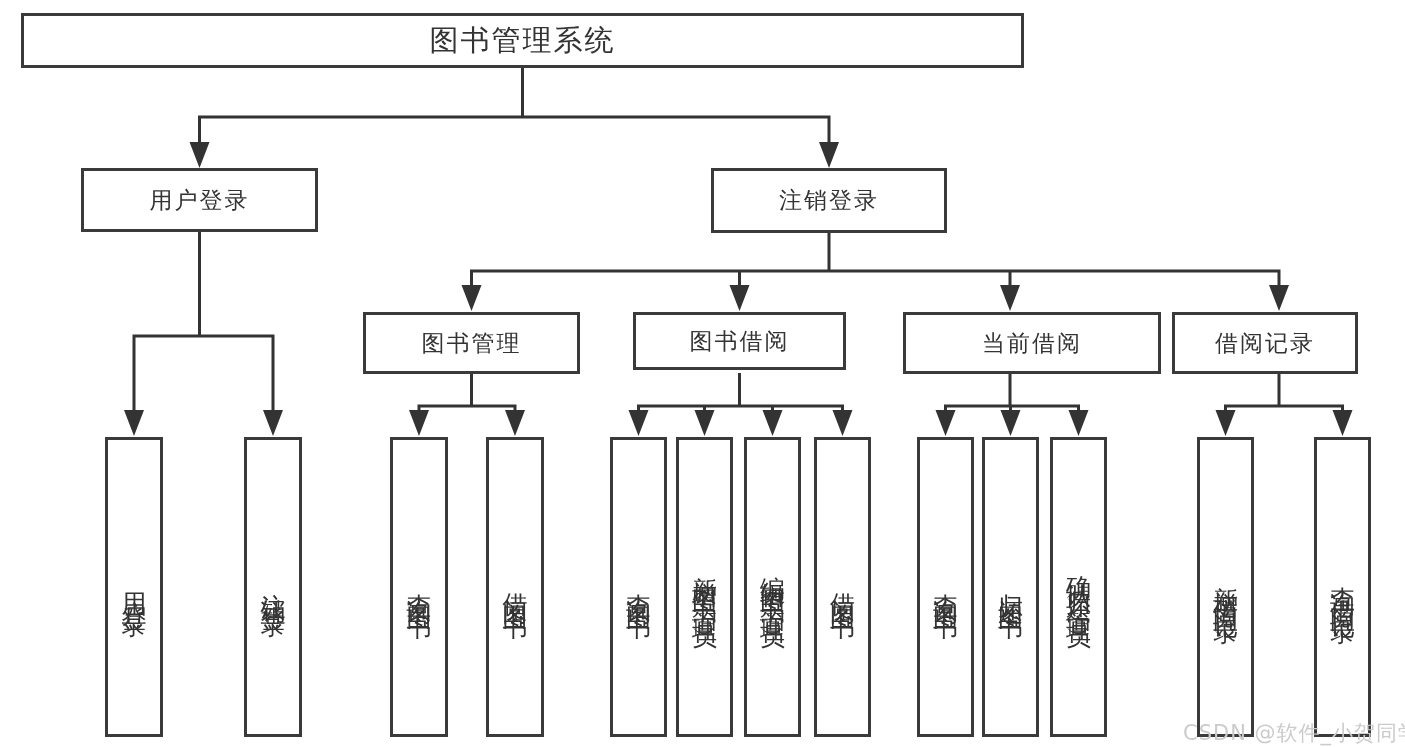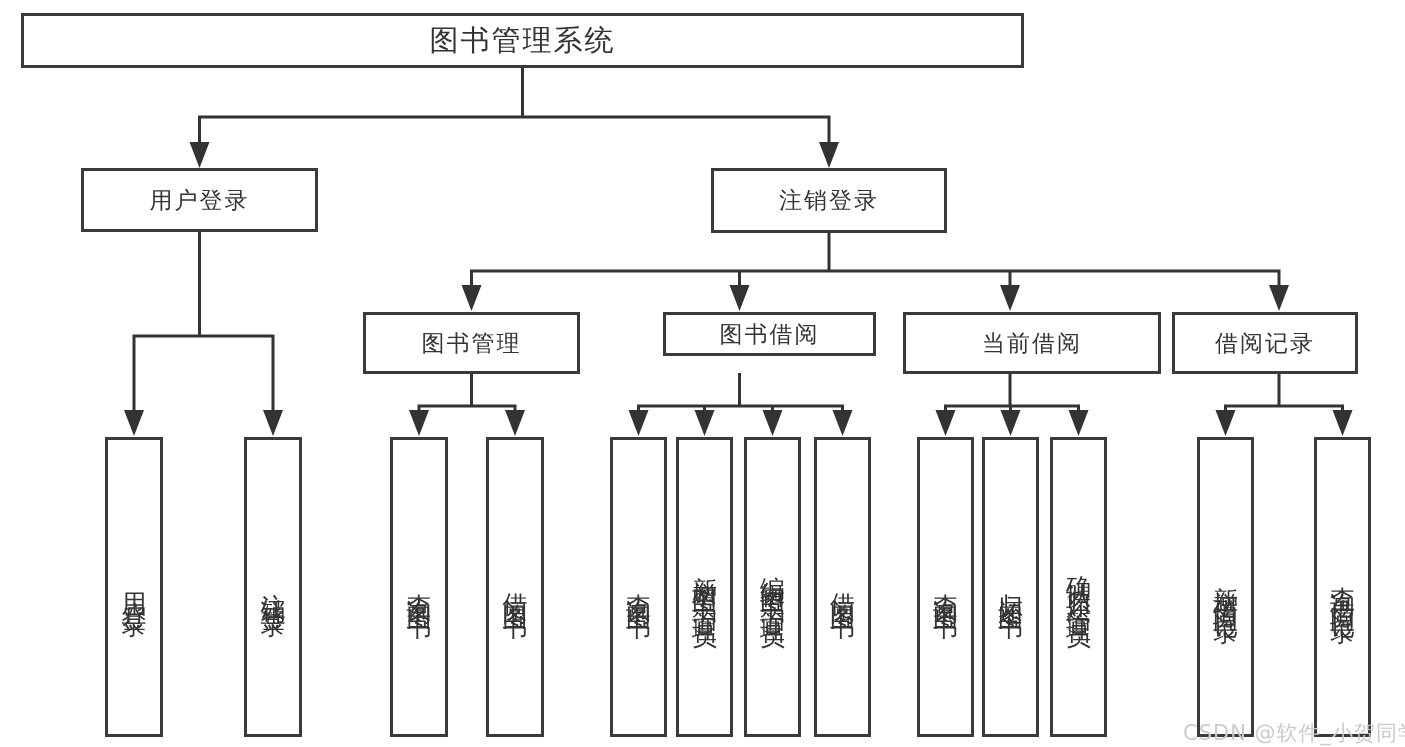--- a/index.html
+++ b/index.html
@@ -85,21 +85,21 @@
          M1215.5 410 L1235.5 410 L1225.5 436 Z
          M1332.5 410 L1352.5 410 L1342.5 436 Z"></path>
   </svg>
 
   <div class="box hbox root-box" style="left:21px;top:13px;width:1003px;height:55px">图书管理系统</div>
 
   <div class="box hbox" style="left:81px;top:168px;width:237px;height:64px">用户登录</div>
   <div class="box hbox" style="left:711px;top:168px;width:236px;height:65px">注销登录</div>
 
   <div class="box hbox" style="left:363px;top:312px;width:217px;height:62px">图书管理</div>
-  <div class="box hbox" style="left:663px;top:312px;width:213px;height:44px">图书借阅</div>
+  <div class="box hbox" style="left:633px;top:312px;width:213px;height:58px">图书借阅</div>
   <div class="box hbox" style="left:903px;top:312px;width:258px;height:62px">当前借阅</div>
   <div class="box hbox" style="left:1172px;top:312px;width:186px;height:62px">借阅记录</div>
 
   <div class="box leaf" style="left:105px;width:58px">用户登录</div>
   <div class="box leaf" style="left:244px;width:58px">注销登录</div>
 
   <div class="box leaf" style="left:390px;width:58px">查询图书</div>
   <div class="box leaf" style="left:486px;width:58px">借阅图书</div>
 
   <div class="box leaf" style="left:610px;width:57px">查询图书</div>

